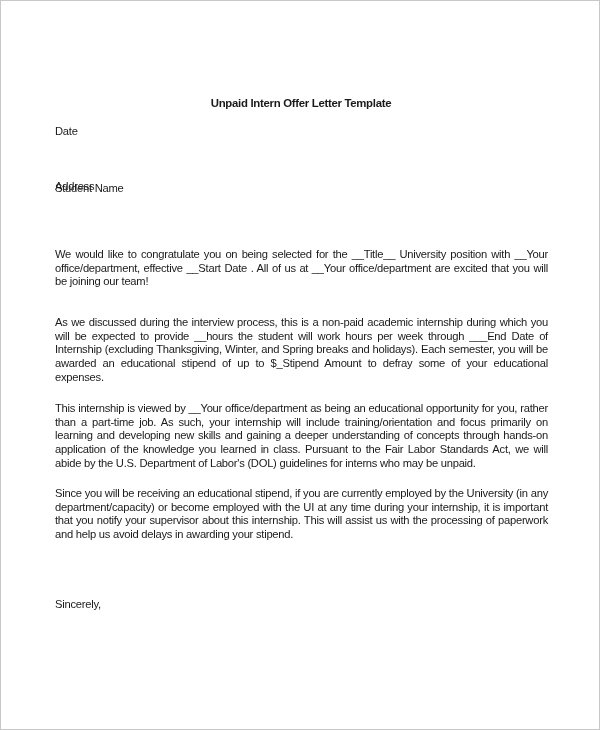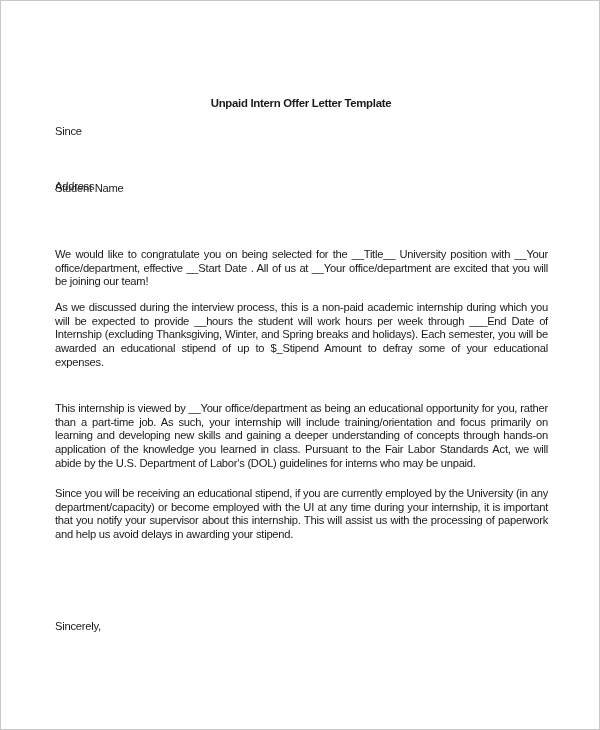--- a/index.html
+++ b/index.html
@@ -17,35 +17,35 @@
   .block { position:absolute; left:54px; width:493px; line-height:13.7px; }
   .just { text-align:justify; }
   .u { }
 </style>
 </head>
 <body>
 
 <div class="page">
   <div class="title">Unpaid Intern Offer Letter Template</div>
 
-  <div class="block" style="top:124px">Since</div>
+  <div class="block" style="top:124px">Date</div>
 
   <div class="block" style="top:181px">Student Name</div>
   <div class="block" style="top:179px">Address</div>
 
 
   <div class="block just" style="top:247px">
     <span>We would like to congratulate you on being selected for the __</span><span class="u">Title</span><span>__ University position with __</span><span class="u">Your office/department</span><span>, effective __</span><span class="u">Start Date </span><span>.  All of us at __</span><span class="u">Your office/department     </span><span>are excited that you will be joining our team!</span>
   </div>
 
-  <div class="block just" style="top:300px">
+  <div class="block just" style="top:315px">
     <span>As we discussed during the interview process, this is a non-paid academic internship during which you will be expected to provide __</span><span class="u">hours the student will work   </span><span> hours per week through ___</span><span class="u">End Date of Internship  </span><span> (excluding Thanksgiving, Winter, and Spring breaks and holidays).  Each semester, you will be awarded an educational stipend of up to $</span><span class="u">_Stipend Amount    </span><span> to defray some of your educational expenses.</span>
   </div>
 
   <div class="block just" style="top:401px">
     <span>This internship is viewed by __</span><span class="u">Your office/department  </span><span>as being an educational opportunity for you, rather than a part-time job.  As such, your internship will include training/orientation and focus primarily on learning and developing new skills and gaining a deeper understanding of concepts through hands-on application of the knowledge you learned in class.  Pursuant to the Fair Labor Standards Act, we will abide by the U.S. Department of Labor's (DOL) guidelines for interns who may be unpaid.</span>
   </div>
 
   <div class="block just" style="top:486px">Since you will be receiving an educational stipend, if you are currently employed by the University (in any department/capacity) or become employed with the UI at any time during your internship, it is important that you notify your supervisor about this internship.  This will assist us with the processing of paperwork and help us avoid delays in awarding your stipend.</div>
 
 
-  <div class="block" style="top:619px">Sincerely,</div>
+  <div class="block" style="top:597px">Sincerely,</div>
 </div>
 
 </body></html>

